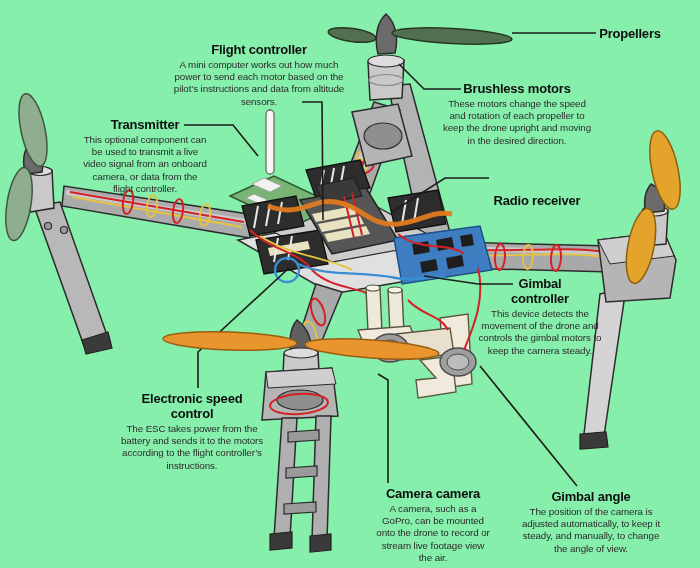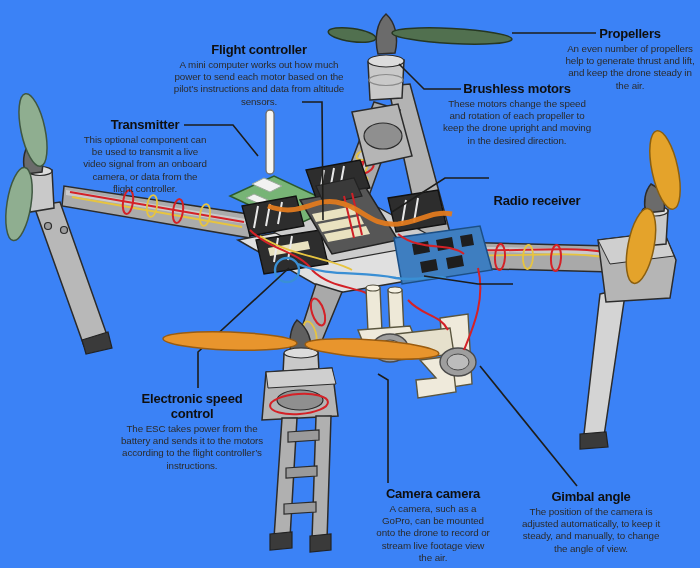--- a/index.html
+++ b/index.html
@@ -1,17 +1,17 @@
 <!DOCTYPE html>
 <html><head>
 <meta charset="utf-8">
 <style>
   html,body{margin:0;padding:0;background:#fff;}
   #canvas{
-    position:relative;width:700px;height:568px;overflow:hidden;background:#3b82f6;
+    position:relative;width:700px;height:568px;overflow:hidden;background:#86efac;
     font-family:"Liberation Sans",sans-serif;
   }
   svg.drone{position:absolute;left:0;top:0;}
   .label{position:absolute;text-align:center;color:#1d1d1b;}
   .label-title{
     font-weight:bold;font-size:13px;line-height:15px;letter-spacing:-0.2px;
     color:#0f0f0f;margin:0 auto 2px auto;
   }
   .label-body{font-size:9.8px;line-height:12.2px;letter-spacing:-0.1px;color:#2b2b2b;}
   .title-w76 .label-title{max-width:76px;}
@@ -226,21 +226,20 @@
   </g>
 
   <g>
     <ellipse cx="230" cy="341" rx="67" ry="9" fill="#e8952d" stroke="#9a5c10" stroke-width="1.5" transform="rotate(2 230 341)"></ellipse>
     <ellipse cx="372" cy="349" rx="67" ry="9" fill="#e8952d" stroke="#9a5c10" stroke-width="1.5" transform="rotate(4 372 349)"></ellipse>
   </g>
 </svg>
 
   <div class="label" style="left:564px;top:26px;width:132px;">
     <div class="label-title">Propellers</div>
-    <div class="label-body">An even number of propellers help to generate thrust and lift, and keep the drone steady in the air.</div>
   </div>
 
   <div class="label" style="left:442px;top:81px;width:150px;">
     <div class="label-title">Brushless motors</div>
     <div class="label-body">These motors change the speed and rotation of each propeller to keep the drone upright and moving in the desired direction.</div>
   </div>
 
   <div class="label" style="left:173px;top:42px;width:172px;">
     <div class="label-title">Flight controller</div>
     <div class="label-body">A mini computer works out how much power to send each motor based on the pilot’s instructions and data from altitude sensors.</div>
@@ -248,20 +247,24 @@
 
   <div class="label" style="left:83px;top:117px;width:124px;">
     <div class="label-title">Transmitter</div>
     <div class="label-body">This optional component can be used to transmit a live video signal from an onboard camera, or data from the flight controller.</div>
   </div>
 
   <div class="label" style="left:443px;top:170px;width:188px;margin-top:23px;">
     <div class="label-title">Radio receiver</div>
   </div>
 
+  <div class="label title-w76" style="left:478px;top:276px;width:124px;">
+    <div class="label-title">Gimbal controller</div>
+    <div class="label-body">This device detects the movement of the drone and controls the gimbal motors to keep the camera steady.</div>
+  </div>
 
   <div class="label title-w122" style="left:114px;top:391px;width:156px;">
     <div class="label-title">Electronic speed control</div>
     <div class="label-body">The ESC takes power from the battery and sends it to the motors according to the flight controller’s instructions.</div>
   </div>
 
   <div class="label" style="left:374px;top:486px;width:118px;">
     <div class="label-title">Camera camera</div>
     <div class="label-body">A camera, such as a GoPro, can be mounted onto the drone to record or stream live footage view the air.</div>
   </div>

